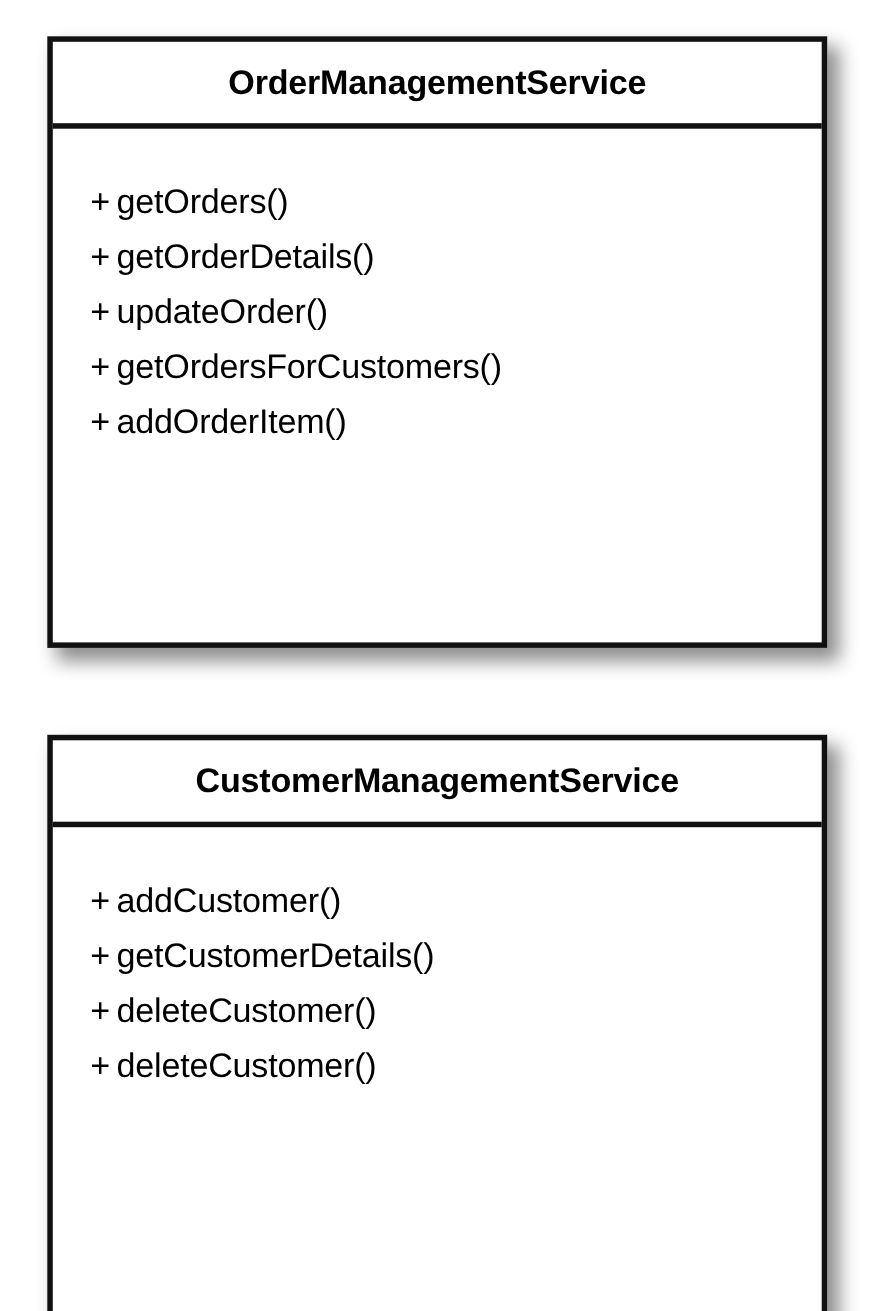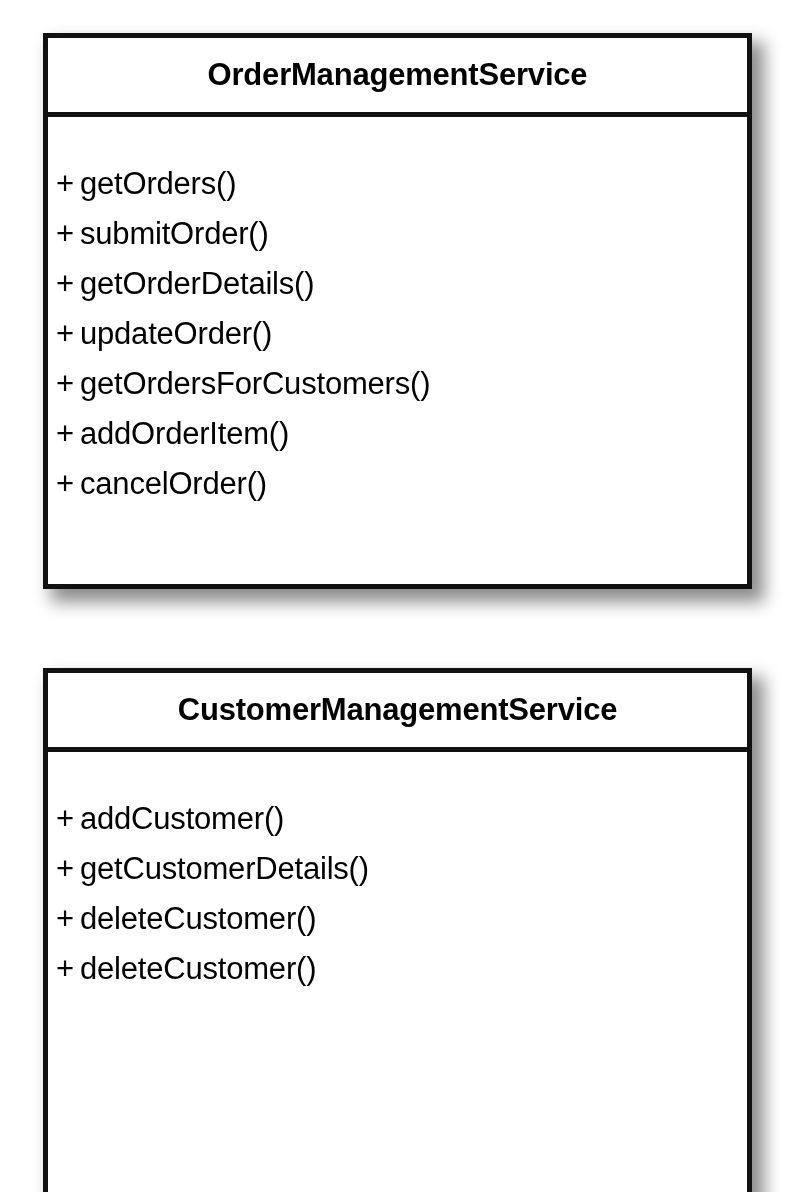--- a/index.html
+++ b/index.html
@@ -57,21 +57,21 @@
   .uml-class-name {
     font-size: 31px;
     font-weight: bold;
     color: #000000;
     letter-spacing: -0.2px;
     text-align: center;
     white-space: nowrap;
   }
 
   .uml-members-compartment {
-    padding: 42px 0 0 8px;
+    padding: 42px 0 0 34px;
     box-sizing: border-box;
   }
 
   .uml-member {
     font-size: 31px;
     font-weight: normal;
     color: #000000;
     line-height: 50px;
     white-space: nowrap;
     letter-spacing: -0.2px;
@@ -92,36 +92,30 @@
     <div class="uml-class-name-compartment">
       <div class="uml-class-name">OrderManagementService</div>
     </div>
 
     <div class="uml-members-compartment">
 
       <div class="uml-member">
         <span class="visibility">+</span><span>getOrders()</span>
       </div>
       <div class="uml-member">
-        <span class="visibility">+</span><span>submitOrder()</span>
-      </div>
-      <div class="uml-member">
         <span class="visibility">+</span><span>getOrderDetails()</span>
       </div>
       <div class="uml-member">
         <span class="visibility">+</span><span>updateOrder()</span>
       </div>
       <div class="uml-member">
         <span class="visibility">+</span><span>getOrdersForCustomers()</span>
       </div>
       <div class="uml-member">
         <span class="visibility">+</span><span>addOrderItem()</span>
-      </div>
-      <div class="uml-member">
-        <span class="visibility">+</span><span>cancelOrder()</span>
       </div>
 
     </div>
   </div>
 
   <div class="uml-class" id="class-customer-management">
 
     <div class="uml-class-name-compartment">
       <div class="uml-class-name">CustomerManagementService</div>
     </div>

